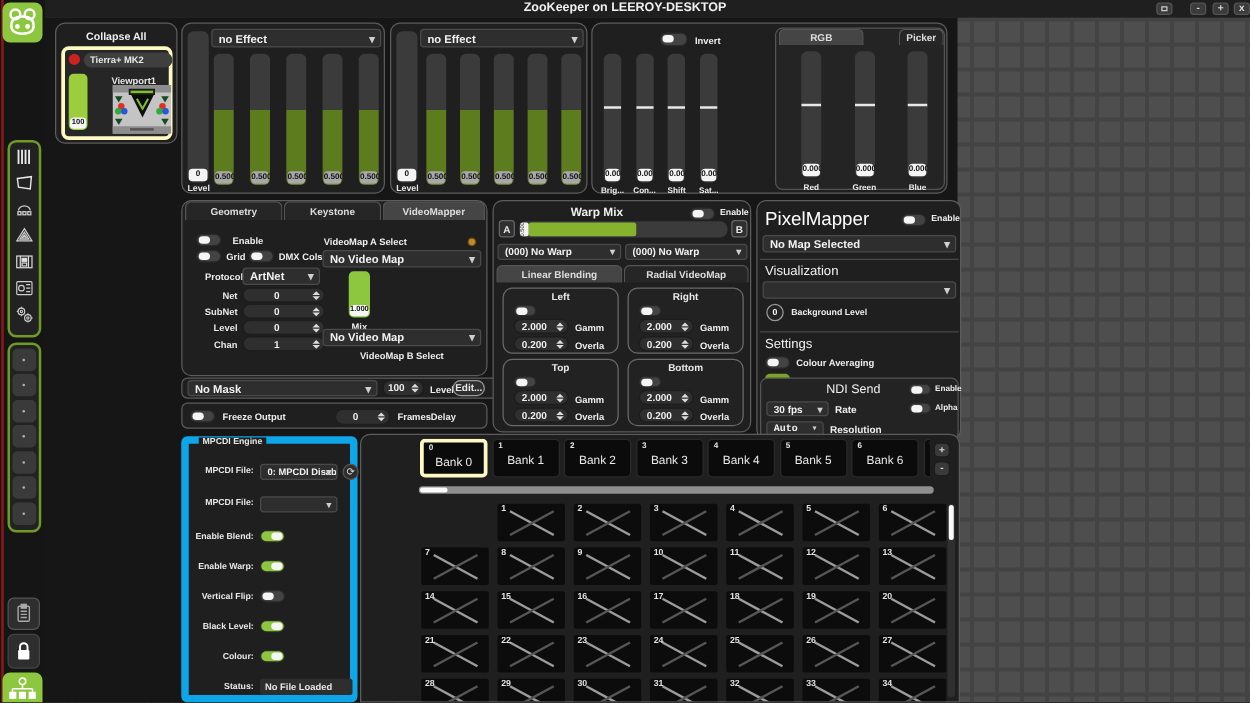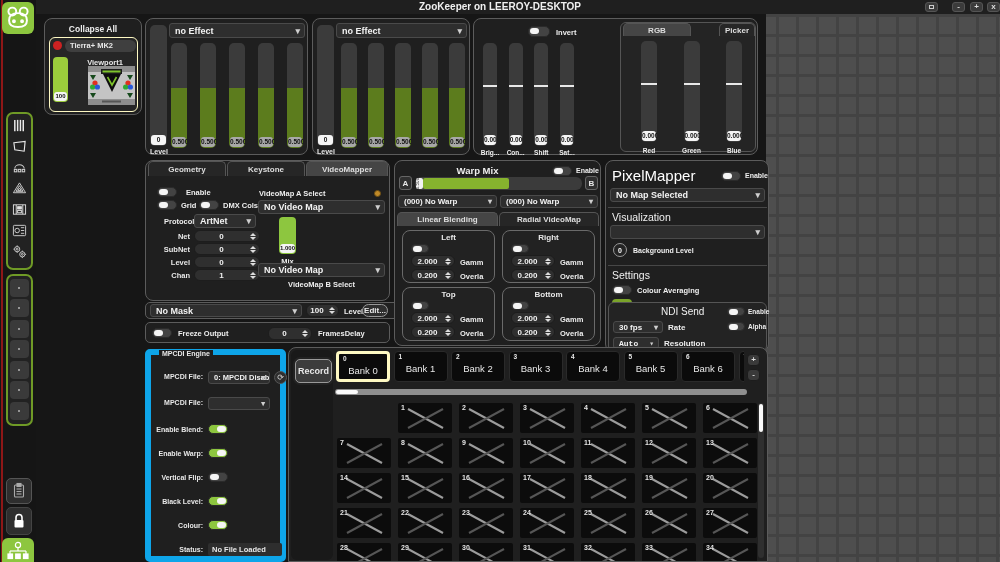--- a/index.html
+++ b/index.html
@@ -63,21 +63,21 @@
   .fval.white { background:#f5f5f5; }
   .fline  { position:absolute; left:0; right:0; top:42px; height:2px; background:#e8e8e8; }
   .fcol   { position:relative; }
   .flab   { position:absolute; left:-4px; right:-4px; top:106px; text-align:center; font-size:6.5px; font-weight:bold; color:#eee; white-space:nowrap; }
 
   .tab { position:absolute; background:#262626; border:1px solid #555; border-bottom:none;
          border-radius:5px 5px 0 0; font-size:8px; font-weight:bold; color:#ddd; text-align:center; }
   .tab.active { background:#454545; }
 
   
-  #out-inner { position:absolute; left:4px; top:18px; width:89px; height:75px; background:#262626; border:1px solid #fef9c3; border-radius:6px; }
+  #out-inner { position:absolute; left:4px; top:18px; width:89px; height:75px; background:#262626; border:3px solid #fef9c3; border-radius:6px; }
   #out-dot { position:absolute; left:3px; top:3px; width:9px; height:9px; border-radius:50%; background:#cc2222; }
   #out-name { position:absolute; left:15px; top:2px; width:71px; height:12px; background:#3f3f3f; border-radius:6px;
               font-size:7.5px; font-weight:bold; line-height:12px; padding-left:5px; }
   #out-fader { position:absolute; left:3px; top:19px; width:15px; height:45px; background:#9ccd3c; border-radius:4px; }
   #out-fader .fval { height:9px; line-height:9px; font-size:6px; }
   #vp-label { position:absolute; left:24px; top:20px; width:62px; text-align:center; font-size:7.5px; font-weight:bold; }
   #vp-thumb { position:absolute; left:38px; top:28px; width:47px; height:39px; }
 
   
   .lvl-track { position:absolute; background:#3b3b3b; border-radius:5px; }
@@ -736,23 +736,20 @@
       <div class="toggle" style="left:118px; top:19px; width:18px; height:9px;"></div>
       <div class="lab" style="left:139px; top:20px; font-size:6.5px;">Alpha</div>
       <div class="dd" style="left:4px; top:34px; width:46px; height:12px; line-height:11px; font-size:8px;font-family:Liberation Mono, monospace;">
         <span>Auto</span><span class="caret">▾</span>
       </div>
       <div class="lab" style="left:55px; top:36px; font-size:8px;">Resolution</div>
     </div>
   </div>
 
   <div class="panel" style="left:288px; top:347px; width:480px; height:215px; overflow:hidden; border-radius:8px 8px 0 0;">
-    <div id="rec-strip">
-      <div id="record-btn">Record</div>
-    </div>
     <div id="bank-tabs">
         <div class="bank-tab active">
           <div class="bnum">0</div>
           <div class="blab">Bank 0</div>
         </div>
         <div class="bank-tab">
           <div class="bnum">1</div>
           <div class="blab">Bank 1</div>
         </div>
         <div class="bank-tab">

